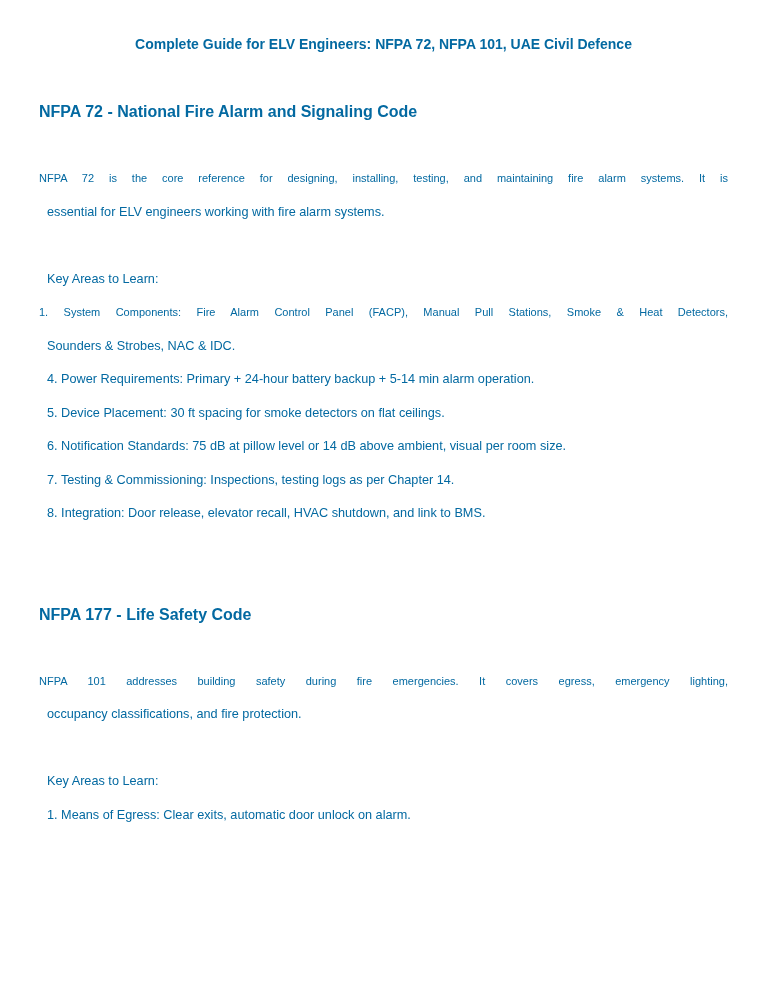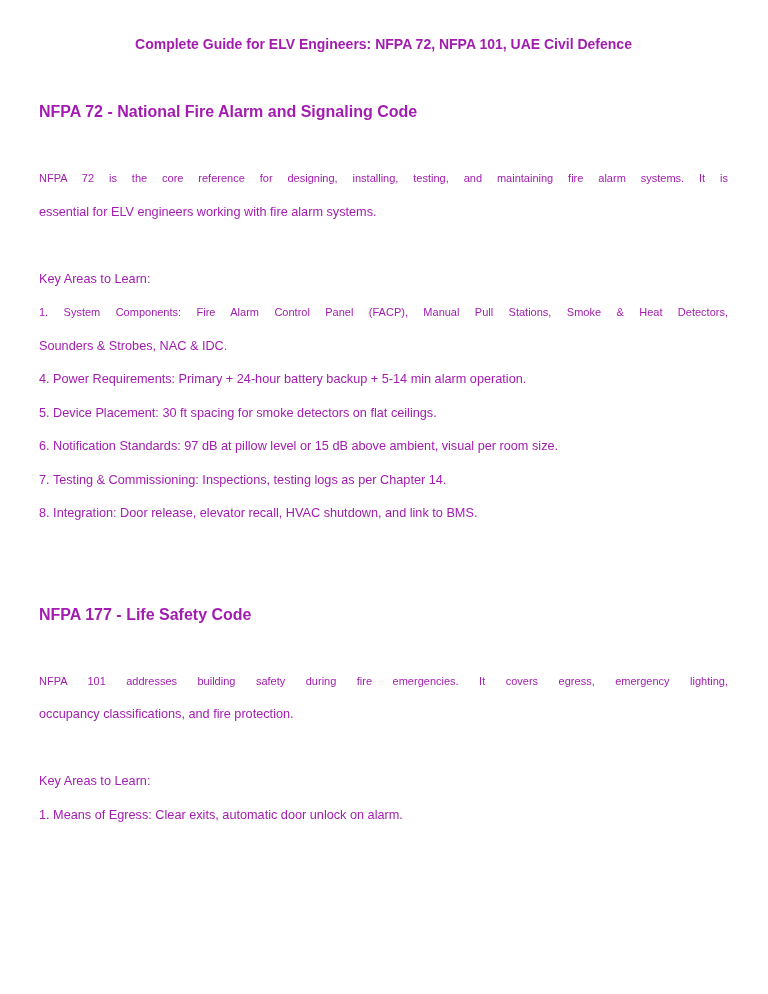--- a/index.html
+++ b/index.html
@@ -8,29 +8,30 @@
     background: #ffffff;
   }
   .page {
     position: relative;
     box-sizing: border-box;
     width: 768px;
     height: 994px;
     background: #ffffff;
     padding: 28px 40px 0 39px;
     font-family: "Liberation Sans", sans-serif;
-    color: #a21caf;
+    color: #0369a1;
     overflow: hidden;
   }
   .ln {
     font-size: 12.7px;
     line-height: 33.5px;
     height: 33.5px;
     white-space: nowrap;
     overflow: visible;
+    margin-left: 8px;
   }
   
   .jl {
     font-size: 11px;
     line-height: 33.5px;
     height: 33.5px;
     text-align: justify;
     text-align-last: justify;
     white-space: normal;
   }
@@ -69,21 +70,21 @@
   <div class="ln">essential for ELV engineers working with fire alarm systems.</div>
 
   <div class="sp1"></div>
 
   <div class="ln">Key Areas to Learn:</div>
 
   <div class="jl">1. System Components: Fire Alarm Control Panel (FACP), Manual Pull Stations, Smoke &amp; Heat Detectors,</div>
   <div class="ln">Sounders &amp; Strobes, NAC &amp; IDC.</div>
   <div class="ln">4. Power Requirements: Primary + 24-hour battery backup + 5-14 min alarm operation.</div>
   <div class="ln">5. Device Placement: 30 ft spacing for smoke detectors on flat ceilings.</div>
-  <div class="ln">6. Notification Standards: 97 dB at pillow level or 15 dB above ambient, visual per room size.</div>
+  <div class="ln">6. Notification Standards: 75 dB at pillow level or 14 dB above ambient, visual per room size.</div>
   <div class="ln">7. Testing &amp; Commissioning: Inspections, testing logs as per Chapter 14.</div>
   <div class="ln">8. Integration: Door release, elevator recall, HVAC shutdown, and link to BMS.</div>
 
   <div class="sp2"></div>
 
   <div class="sec-heading">NFPA 177 - Life Safety Code</div>
 
   <div class="sp1"></div>
 
   <div class="jl">NFPA 101 addresses building safety during fire emergencies. It covers egress, emergency lighting,</div>

